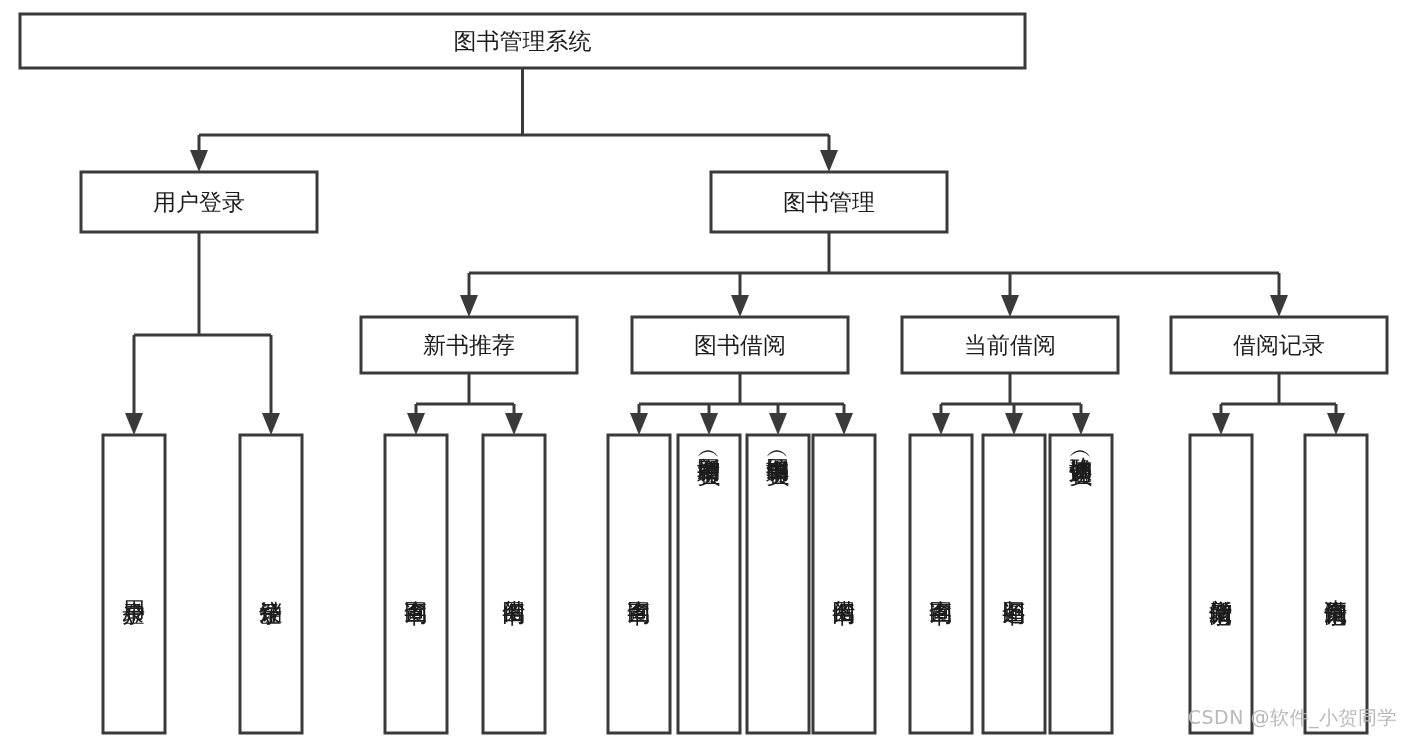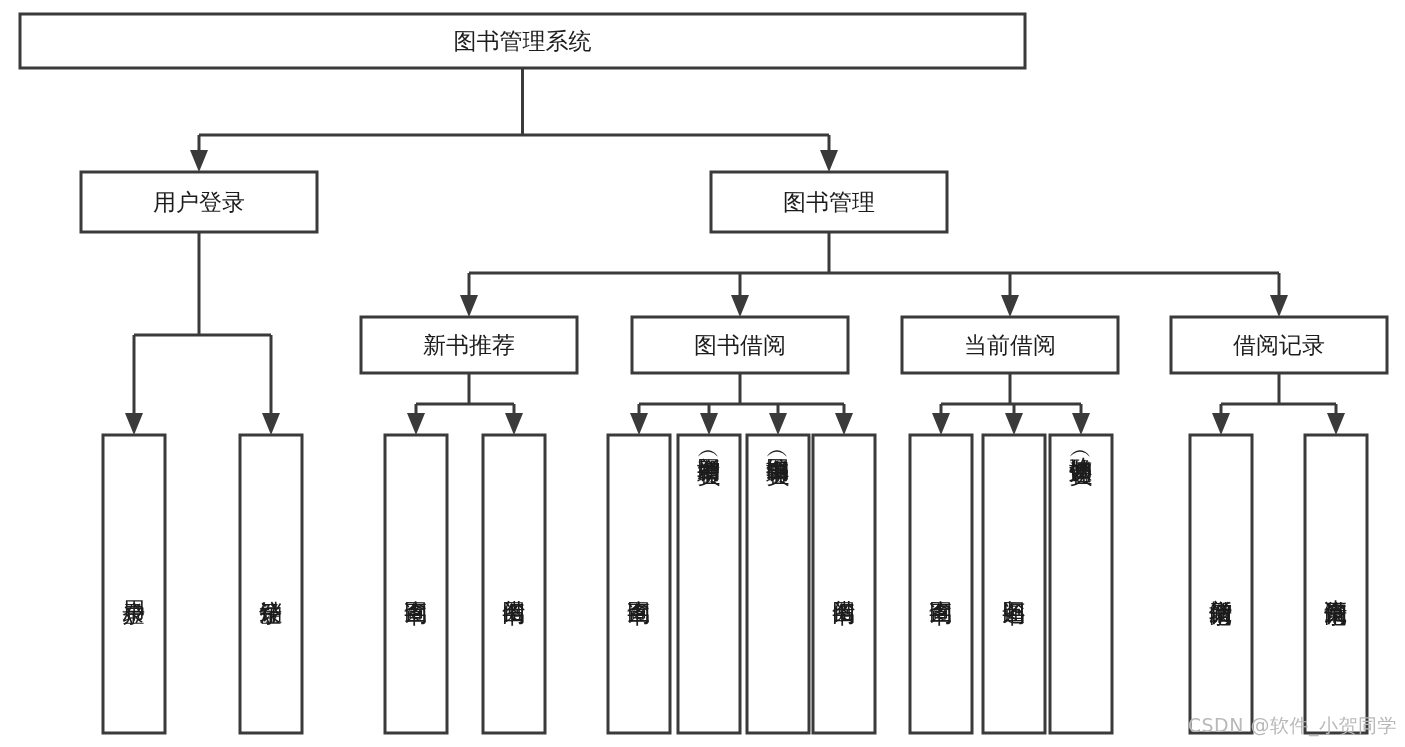--- a/index.html
+++ b/index.html
@@ -62,21 +62,21 @@
     font-size: 23px;
     line-height: 1.06;
     color: #1c1c1c;
     letter-spacing: 1px;
     white-space: nowrap;
     text-align: center;
   }
   #watermark {
     position: absolute;
     right: 8px;
-    bottom: 8px;
+    bottom: 16px;
     font-family: "DejaVu Sans", "Liberation Sans", sans-serif;
     font-size: 19px;
     color: #b9b9b9;
     letter-spacing: 0.5px;
     white-space: nowrap;
     user-select: none;
   }
 </style>
 </head>
 <body>

